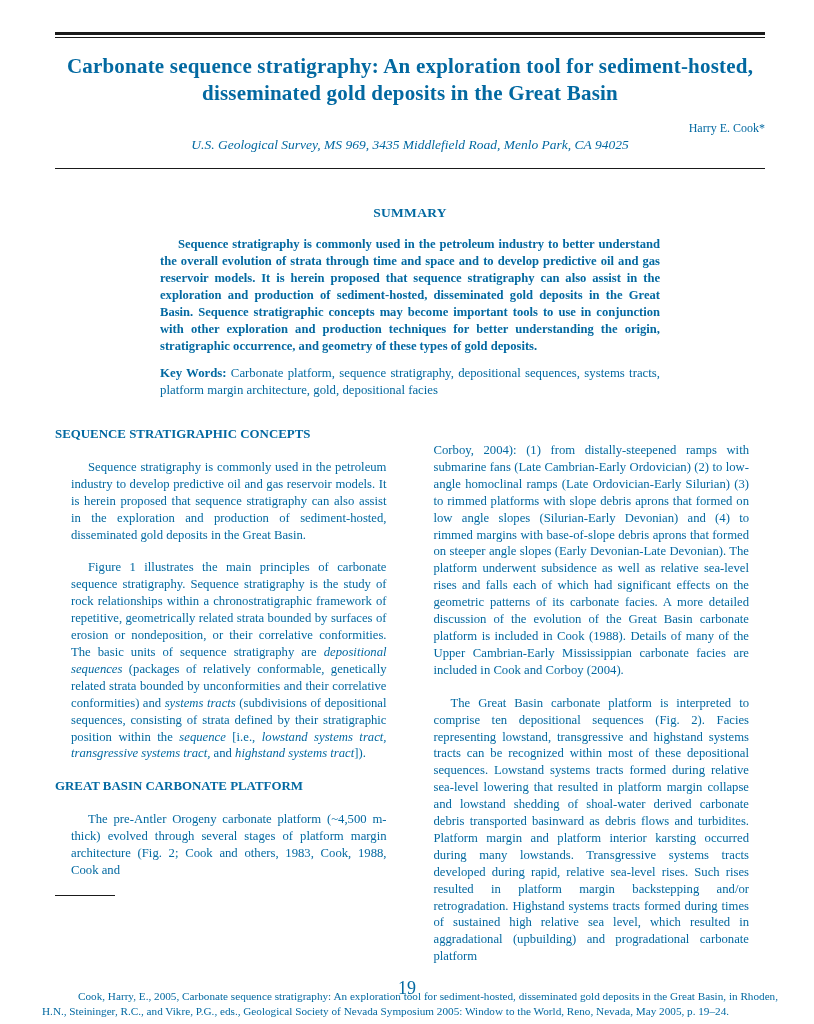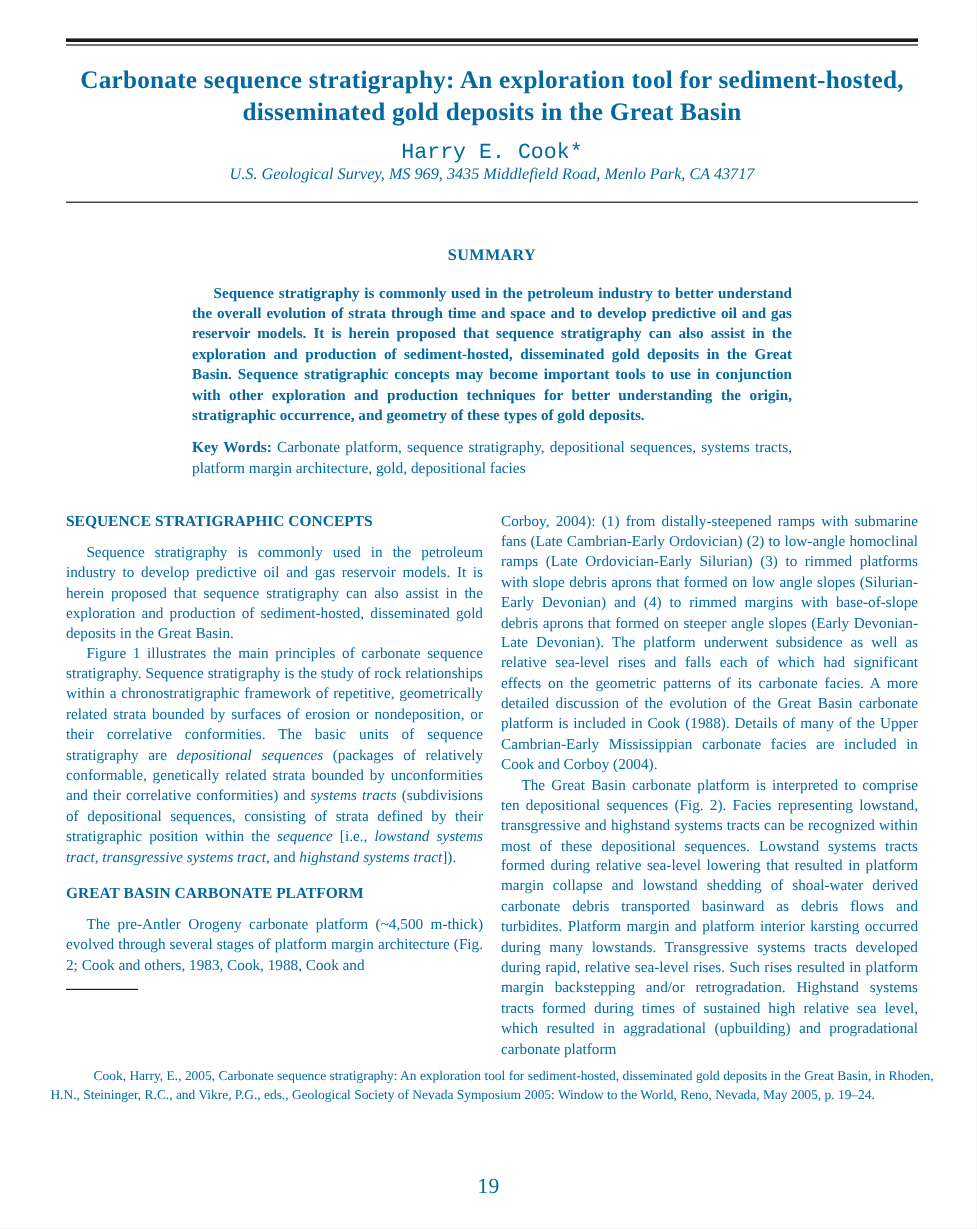--- a/index.html
+++ b/index.html
@@ -29,24 +29,23 @@
   .title {
     margin-top: 15px;
     text-align: center;
     font-weight: bold;
     font-size: 21px;
     line-height: 27px;
     letter-spacing: 0.2px;
   }
   .author {
     margin-top: 13px;
-    text-align: center;
-    font-size: 18px;
+    text-align: right;
+    font-size: 12px;
     line-height: 16px;
-    font-family: Liberation Mono, monospace;
   }
   .affiliation {
     text-align: center;
     font-style: italic;
     font-size: 13.5px;
     line-height: 17px;
   }
   .rule-single {
     margin-top: 15px;
     border-top: 1.6px solid #1a1a1a;
@@ -87,21 +86,21 @@
     font-size: 12.7px;
     line-height: 16.9px;
     text-align: justify;
   }
   .section-heading {
     font-weight: bold;
     font-size: 12.9px;
     margin: 0 0 9px 0;
   }
   .section-heading.later { margin-top: 14px; }
-  .col p { margin: 0; text-indent: 17px; }
+  .col p { margin: 16px; text-indent: 17px; }
   .footnote-rule {
     width: 60px;
     border-top: 1.5px solid #1a1a1a;
     margin-top: 11px;
   }
   .footnote {
     margin-top: 4px;
     padding-left: 20px;
     font-size: 12.2px;
     text-indent: 0 !important;
@@ -126,21 +125,21 @@
 </head>
 <body>
 
 <div class="page">
   <div class="content">
 
     <div class="rule-double"></div>
 
     <div class="title">Carbonate sequence stratigraphy: An exploration tool for sediment-hosted, disseminated gold deposits in the Great Basin</div>
     <div class="author">Harry E. Cook*</div>
-    <div class="affiliation">U.S. Geological Survey, MS 969, 3435 Middlefield Road, Menlo Park, CA 43717</div>
+    <div class="affiliation">U.S. Geological Survey, MS 969, 3435 Middlefield Road, Menlo Park, CA 94025</div>
 
     <div class="rule-single"></div>
 
     <div class="summary">
       <div class="summary-heading">SUMMARY</div>
       <div class="summary-body">Sequence stratigraphy is commonly used in the petroleum industry to better understand the overall evolution of strata through time and space and to develop predictive oil and gas reservoir models. It is herein proposed that sequence stratigraphy can also assist in the exploration and production of sediment-hosted, disseminated gold deposits in the Great Basin. Sequence stratigraphic concepts may become important tools to use in conjunction with other exploration and production techniques for better understanding the origin, stratigraphic occurrence, and geometry of these types of gold deposits.</div>
       <div class="keywords"><span class="kw-label">Key Words:</span><span> Carbonate platform, sequence stratigraphy, depositional sequences, systems tracts, platform margin architecture, gold, depositional facies</span></div>
     </div>
 
     <div class="columns">

